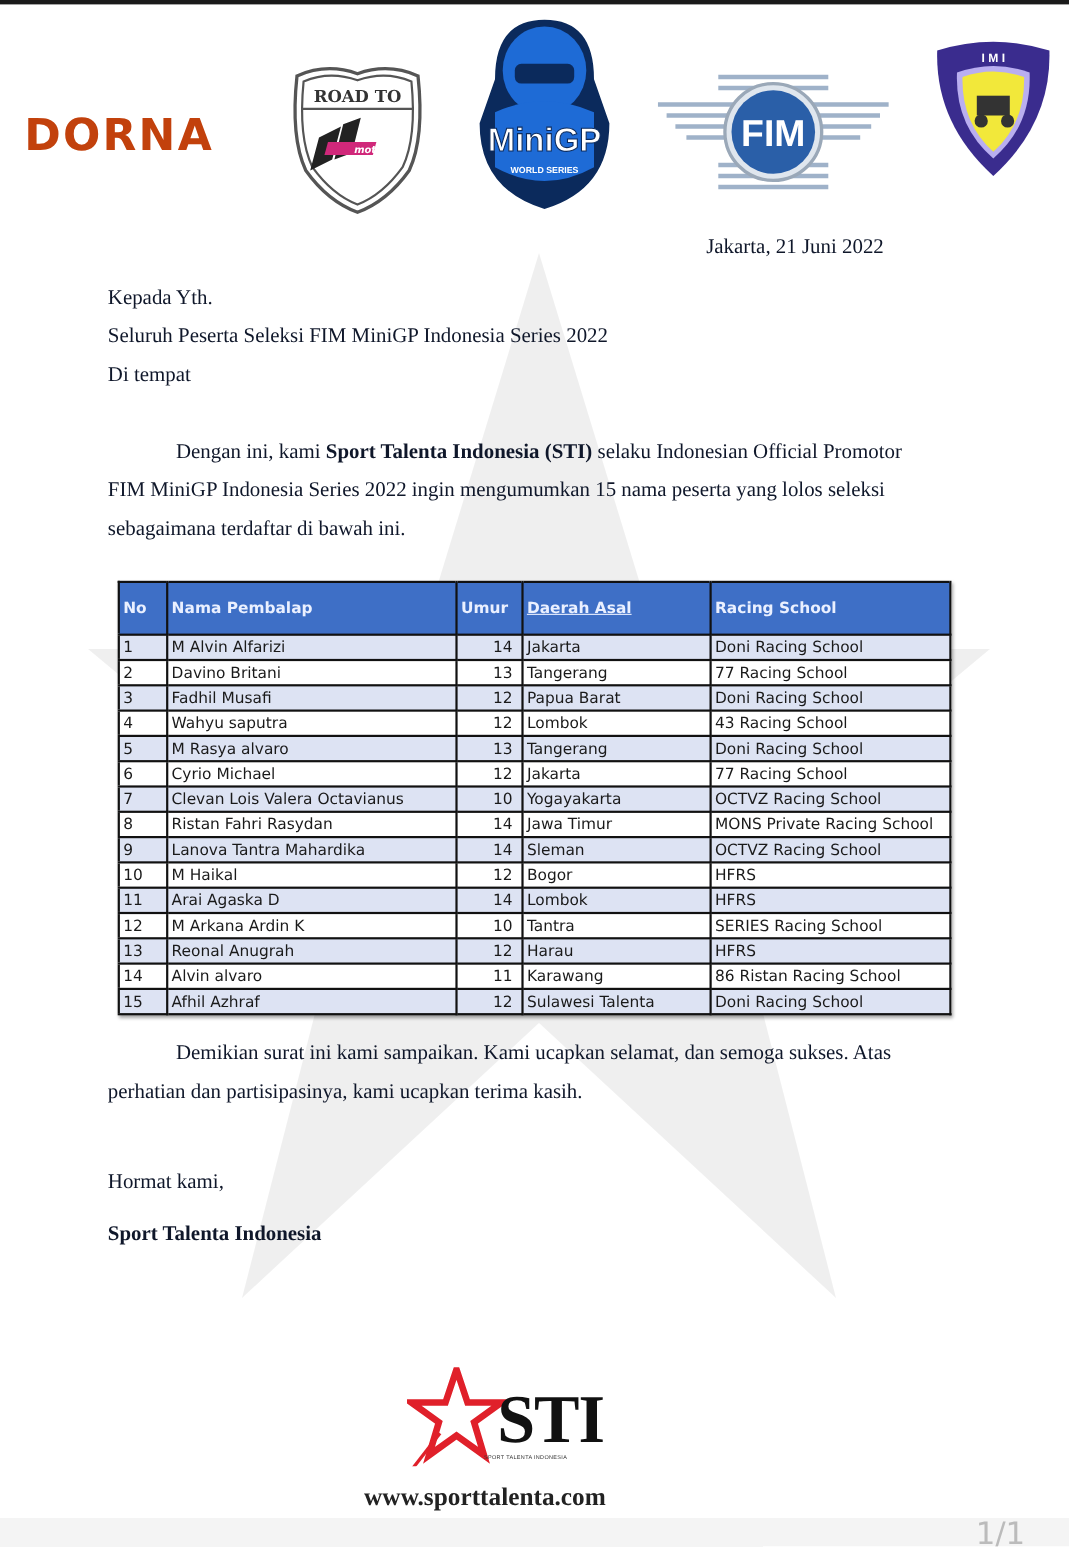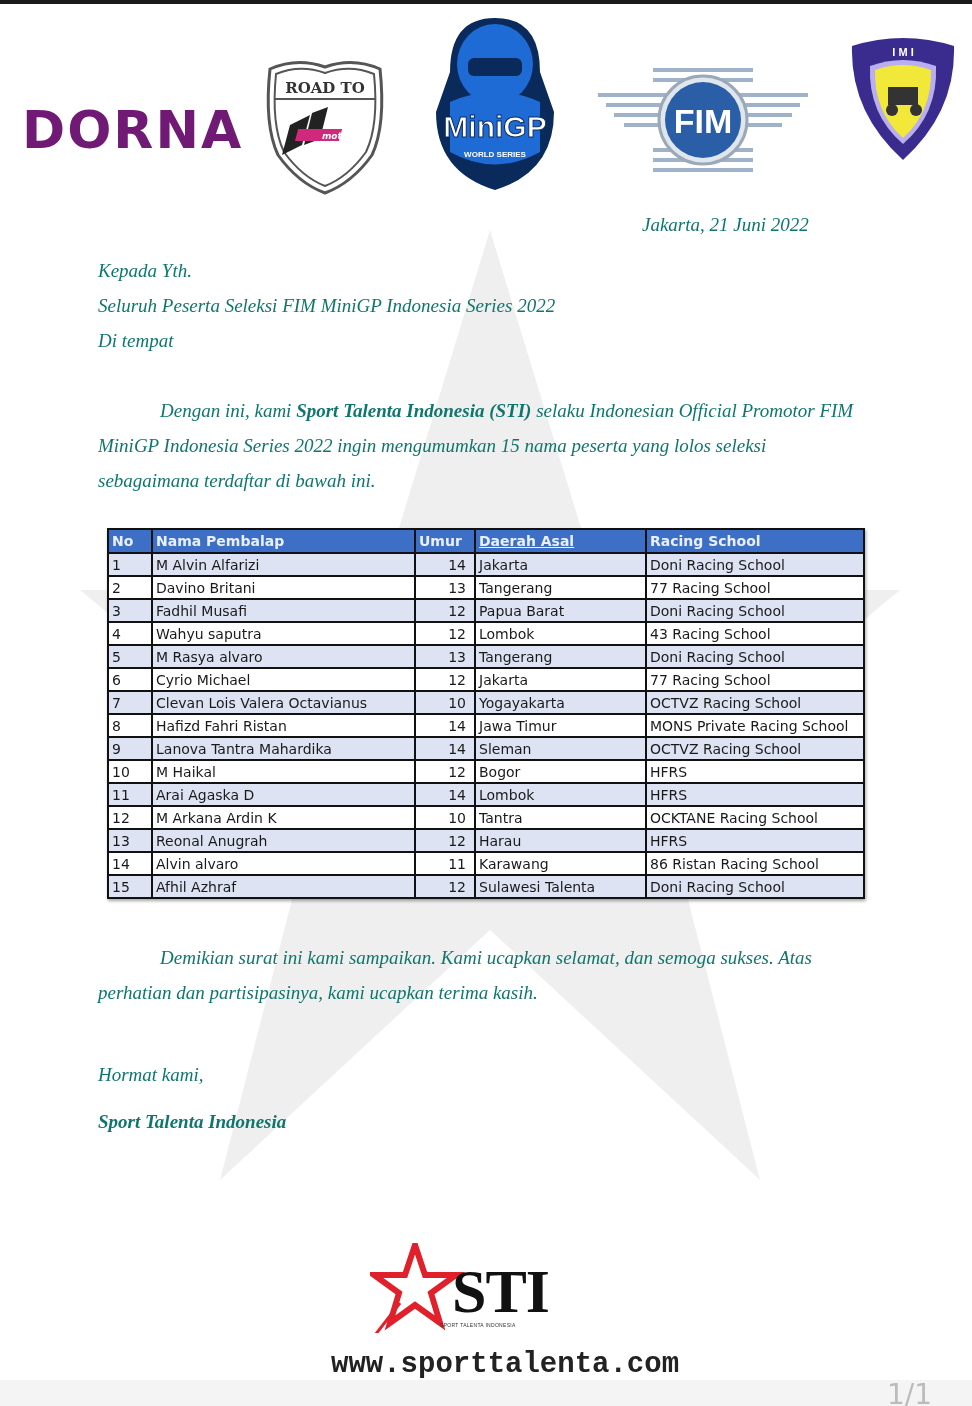--- a/index.html
+++ b/index.html
@@ -4,45 +4,45 @@
 <style>
   html, body { margin: 0; padding: 0; }
   body {
     width: 972px; height: 1406px; position: relative; overflow: hidden;
     background: #ffffff; font-family: "Liberation Serif", serif; color: #222;
   }
   .topbar { position: absolute; left: 0; top: 0; width: 972px; height: 4px; background: #1a1a1a; }
   .watermark { position: absolute; left: 80px; top: 230px; width: 820px; height: 950px; opacity: 0.06; pointer-events: none; }
   .logos { position: absolute; left: 0; top: 10px; width: 972px; height: 190px; }
   .logo { position: absolute; }
-  .dorna { left: 22px; top: 90px; font-family: "DejaVu Sans", sans-serif; font-size: 52px; letter-spacing: 2px; font-weight: bold; color: #701a75; }
-  .page-text { position: absolute; font-size: 19px; line-height: 35px; color: #0f766e; font-style: italic; }
+  .dorna { left: 22px; top: 90px; font-family: "DejaVu Sans", sans-serif; font-size: 40px; letter-spacing: 2px; font-weight: bold; color: #c2410c; }
+  .page-text { position: absolute; font-size: 19px; line-height: 35px; color: #0f172a; }
   .date { left: 642px; top: 207px; }
   .addr { left: 98px; top: 253px; }
   .para1 { left: 98px; top: 393px; width: 760px; }
   .para1 .indent { padding-left: 62px; }
   .para2 { left: 98px; top: 940px; width: 760px; }
   .para2 .indent { padding-left: 62px; }
   .closing { left: 98px; top: 1057px; }
   .sign { left: 98px; top: 1104px; font-weight: bold; }
   table.roster {
     position: absolute; left: 107px; top: 528px; width: 758px;
     border-collapse: collapse; font-family: "DejaVu Sans", sans-serif; font-size: 14px;
     border: 2px solid #111; box-shadow: 1px 2px 3px rgba(0,0,0,0.35);
   }
-  table.roster th { background: #3e6fc6; color: #eaf0ff; text-align: left; font-weight: bold; height: 22px; padding: 0 3px; border-right: 2px solid #111; border-bottom: 2px solid #111; }
+  table.roster th { background: #3e6fc6; color: #eaf0ff; text-align: left; font-weight: bold; height: 22px; padding: 12px 3px; border-right: 2px solid #111; border-bottom: 2px solid #111; }
   table.roster td { height: 21px; padding: 0 3px; border-right: 2px solid #111; border-bottom: 2px solid #111; color: #1a1a1a; }
   table.roster tr:nth-child(odd) td { background: #dde3f3; }
   table.roster tr:nth-child(even) td { background: #ffffff; }
   table.roster td.age, table.roster th.age { text-align: right; padding-right: 8px; }
   .c-no { width: 36px; } .c-name { width: 255px; } .c-age { width: 52px; } .c-reg { width: 163px; text-decoration: underline; }
   .footer-logo { position: absolute; left: 370px; top: 1243px; width: 180px; height: 90px; }
   .sti-text { position: absolute; left: 452px; top: 1256px; font-family: Liberation Serif, serif; font-weight: bold; font-size: 62px; color: #111; letter-spacing: -1px; }
   .sti-sub { position: absolute; left: 440px; top: 1322px; font-family: "Liberation Sans", sans-serif; font-size: 5px; color: #333; letter-spacing: 0.3px; }
-  .website { position: absolute; left: 331px; top: 1348px; font-family: Liberation Mono, monospace; font-weight: bold; font-size: 29px; color: #222; }
+  .website { position: absolute; left: 331px; top: 1348px; font-family: Liberation Serif, serif; font-weight: bold; font-size: 23px; color: #222; }
   .bottom-bar { position: absolute; left: 0; top: 1380px; width: 972px; height: 26px; background: #f4f4f4; }
   .page-indicator { position: absolute; right: 40px; top: 1378px; font-family: "DejaVu Sans", sans-serif; font-size: 28px; color: #bbb; }
 </style>
 </head>
 <body>
 
 <div class="topbar"></div>
 
 <svg class="watermark" viewBox="0 0 820 950">
   <polygon points="410,0 520,360 820,360 580,560 680,950 410,700 140,950 240,560 0,360 300,360" fill="#000"></polygon>
@@ -171,21 +171,21 @@
       </tr>
     <tr>
         <td>7</td>
         <td>Clevan Lois Valera Octavianus</td>
         <td class="age">10</td>
         <td>Yogayakarta</td>
         <td>OCTVZ Racing School</td>
       </tr>
     <tr>
         <td>8</td>
-        <td>Hafizd Fahri Ristan</td>
+        <td>Ristan Fahri Rasydan</td>
         <td class="age">14</td>
         <td>Jawa Timur</td>
         <td>MONS Private Racing School</td>
       </tr>
     <tr>
         <td>9</td>
         <td>Lanova Tantra Mahardika</td>
         <td class="age">14</td>
         <td>Sleman</td>
         <td>OCTVZ Racing School</td>
@@ -202,21 +202,21 @@
         <td>Arai Agaska D</td>
         <td class="age">14</td>
         <td>Lombok</td>
         <td>HFRS</td>
       </tr>
     <tr>
         <td>12</td>
         <td>M Arkana Ardin K</td>
         <td class="age">10</td>
         <td>Tantra</td>
-        <td>OCKTANE Racing School</td>
+        <td>SERIES Racing School</td>
       </tr>
     <tr>
         <td>13</td>
         <td>Reonal Anugrah</td>
         <td class="age">12</td>
         <td>Harau</td>
         <td>HFRS</td>
       </tr>
     <tr>
         <td>14</td>

